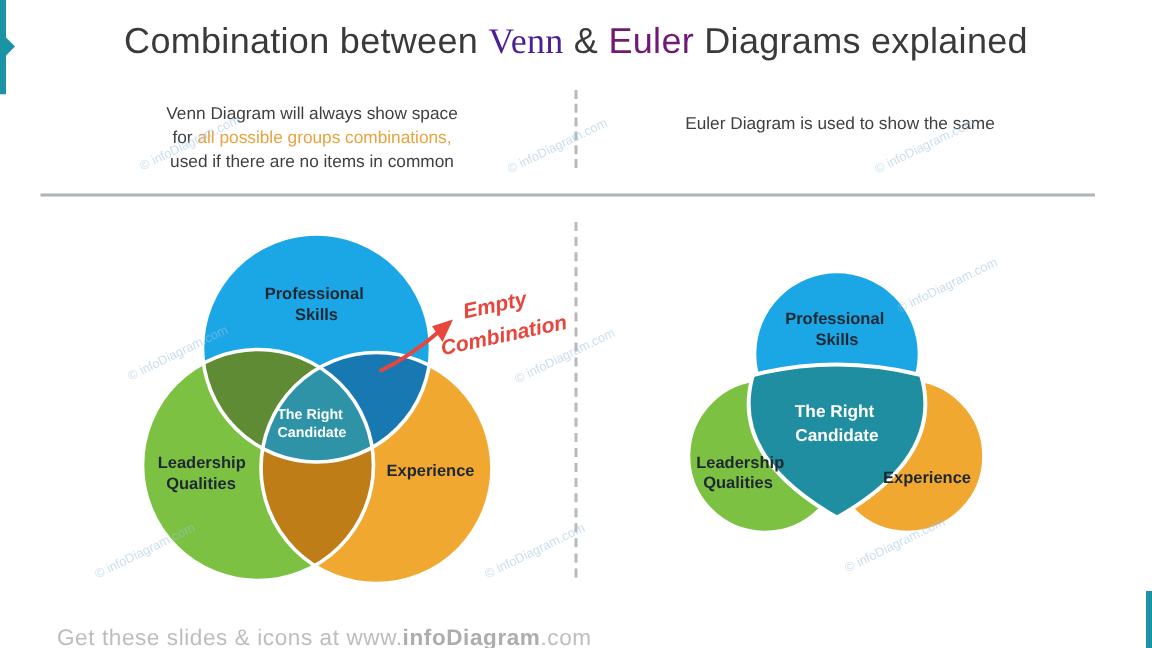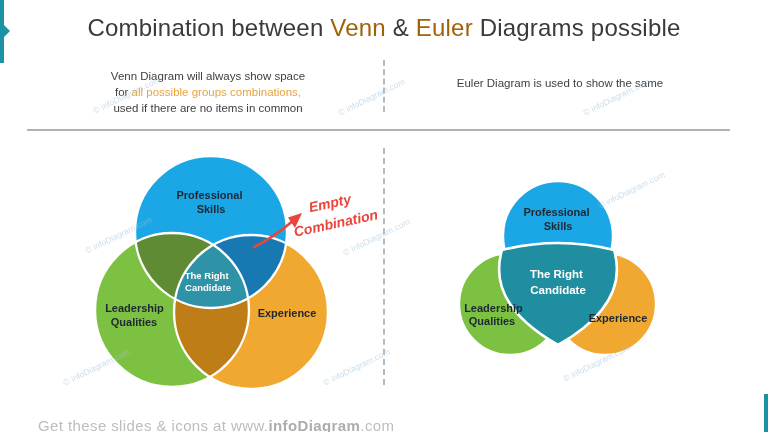--- a/index.html
+++ b/index.html
@@ -6,22 +6,22 @@
   .slide{
     position:relative;width:768px;height:432px;background:#ffffff;
     overflow:hidden;font-family:"Liberation Sans", sans-serif;
   }
   
   .accent-top-left{position:absolute;left:0;top:0;}
   .accent-bottom-right{position:absolute;right:0;bottom:0;width:4px;height:38px;background:#1B93A5;}
   
   .title{position:absolute;left:0;top:14px;width:768px;text-align:center;
     font-size:24px;color:#3A3A3A;letter-spacing:0.2px;white-space:nowrap;}
-  .title .orange{color:#a16207;}
-  .title .cyan{color:#a16207;}
+  .title .orange{color:#4c1d95;font-family:Liberation Serif, serif;}
+  .title .cyan{color:#701a75;}
   
   .note{position:absolute;font-size:11.5px;line-height:16px;color:#404040;text-align:center;}
   .note-left{left:88px;top:68px;width:240px;}
   .note-right{left:435px;top:75px;width:250px;}
   .hl-orange{color:#E8A33D;text-align:center;}
   .hl-cyan{color:#35AFD1;}
   
   .vdash{position:absolute;left:383px;width:0;border-left:2px dashed #9EA4A8;opacity:.75;}
   .vdash.seg1{top:60px;height:52px;}
   .vdash.seg2{top:148px;height:237px;}
@@ -42,21 +42,21 @@
 </head>
 <body>
 
 <div class="slide">
 
   <svg class="accent-top-left" width="12" height="63">
     <polygon points="0,0 4,0 4,25 10,31 4,37 4,63 0,63" fill="#1B93A5"></polygon>
   </svg>
   <div class="accent-bottom-right"></div>
 
-  <div class="title"><span>Combination between </span><span class="orange">Venn</span><span> &amp; </span><span class="cyan">Euler</span><span> Diagrams possible</span></div>
+  <div class="title"><span>Combination between </span><span class="orange">Venn</span><span> &amp; </span><span class="cyan">Euler</span><span> Diagrams explained</span></div>
 
   <div class="note note-left">
     <div>Venn Diagram will always show space</div>
     <div><span>for </span><span class="hl-orange">all possible groups combinations,</span></div>
     <div>used if there are no items in common</div>
   </div>
   <div class="note note-right">
     <div>Euler Diagram is used to show the same</div>
   </div>
 

